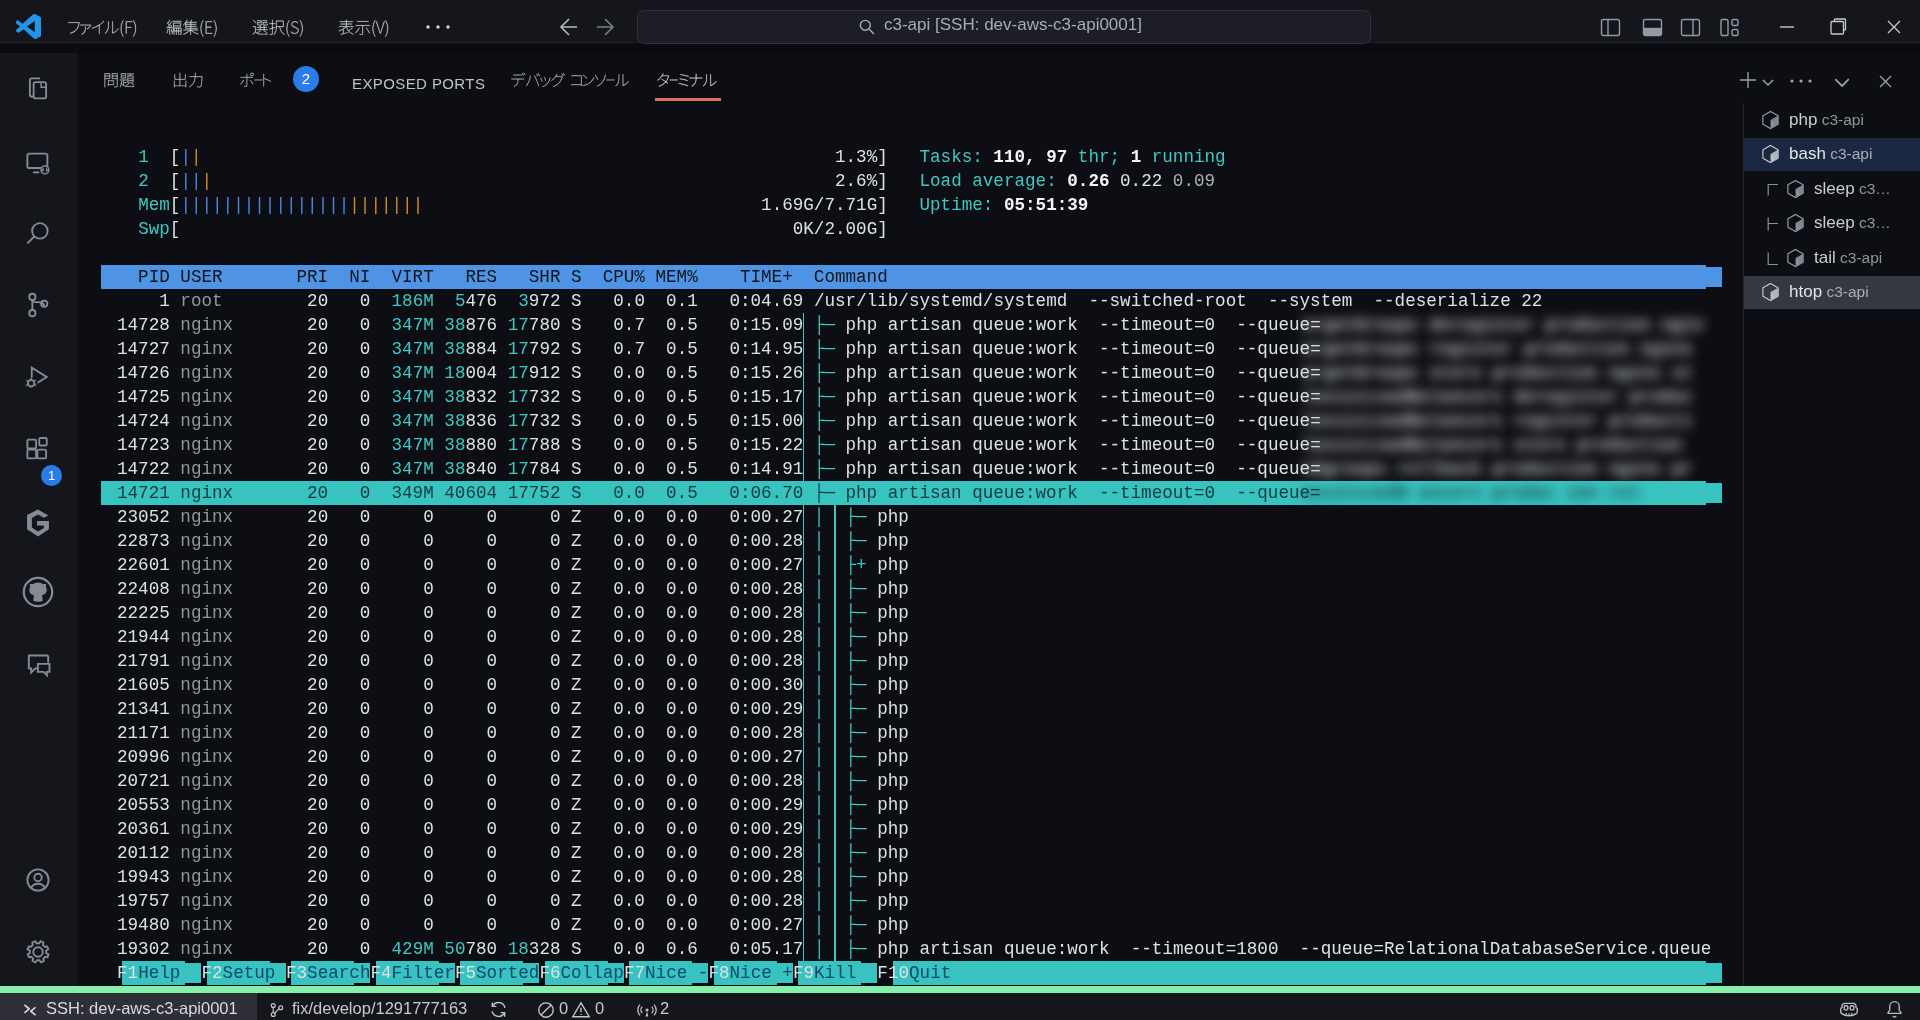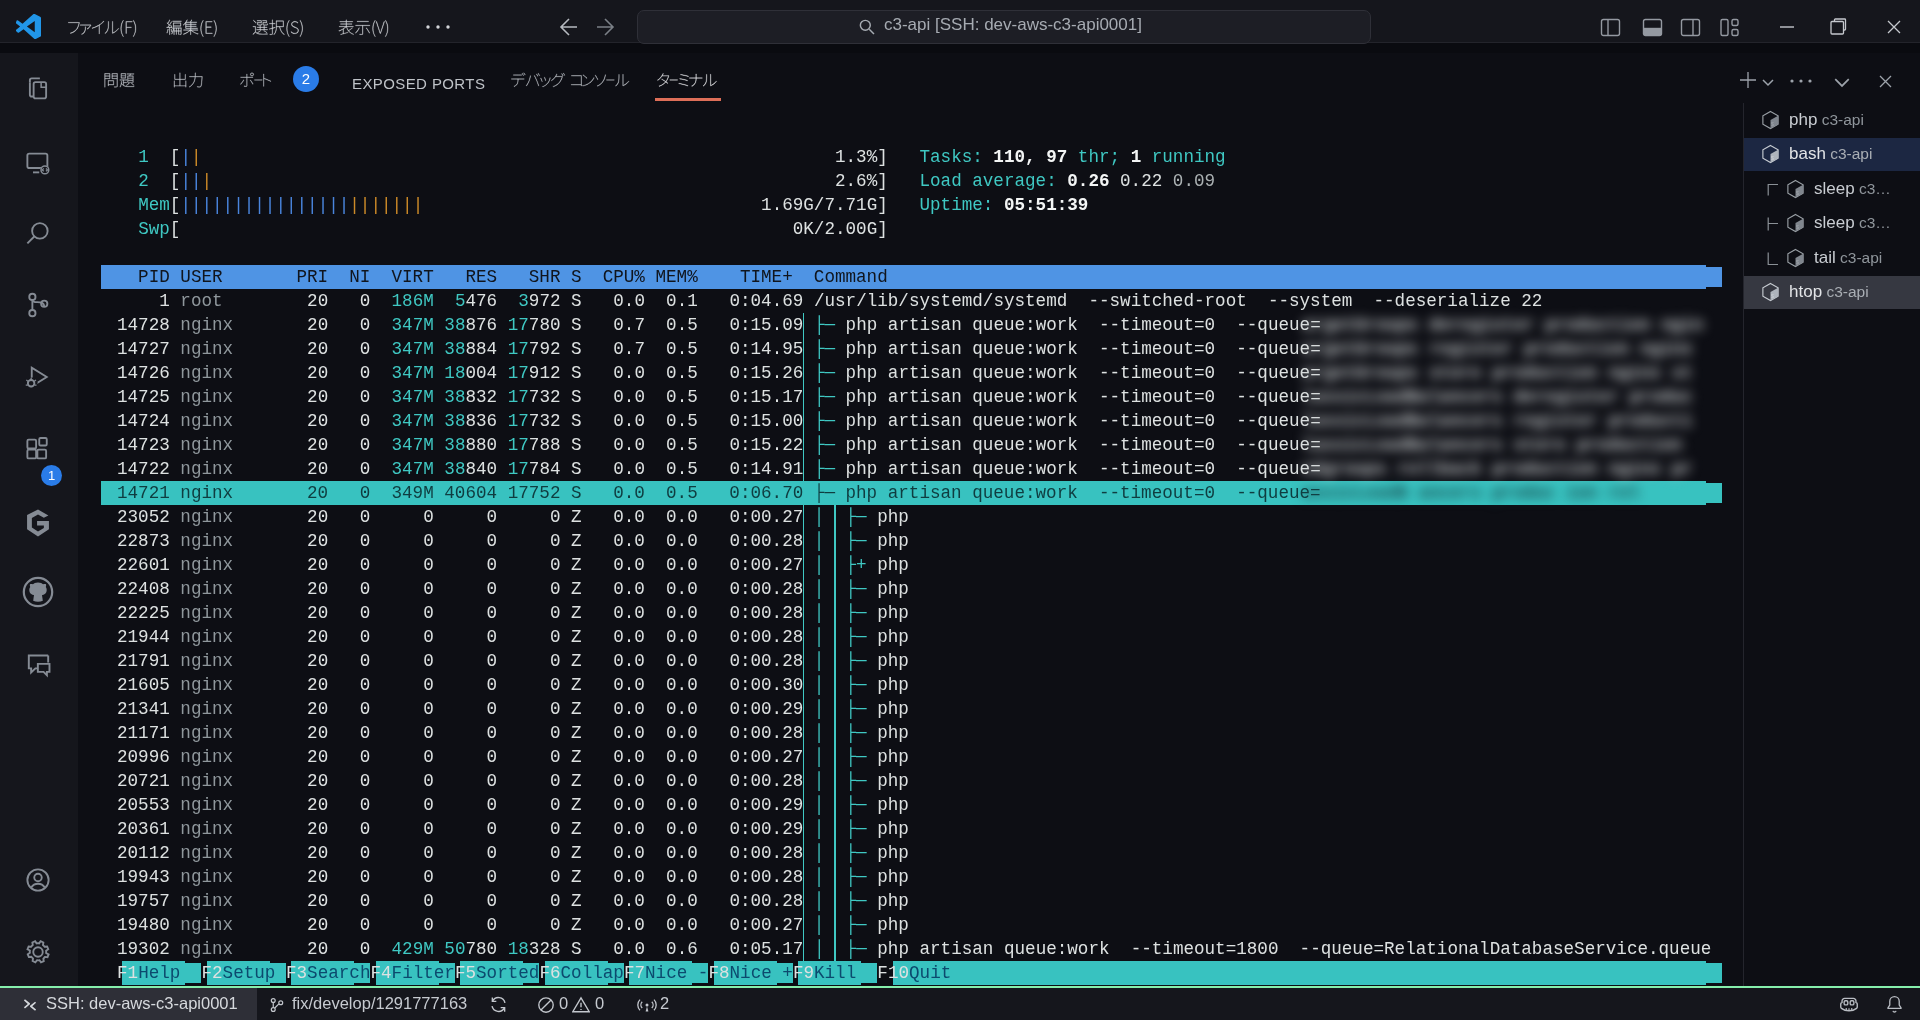--- a/index.html
+++ b/index.html
@@ -4,21 +4,21 @@
 html,body { width:1920px; height:1020px; overflow:hidden; background:#0a0b10;
   font-family:"Liberation Sans",sans-serif; }
 .abs { position:absolute; }
 #titlebar { position:absolute; left:0; top:0; width:1920px; height:43px;
   background:#15161c; border-bottom:1px solid #23242b; }
 #activity { position:absolute; left:0; top:53px; width:78px; height:933px;
   background:#15161c; }
 #panel { position:absolute; left:78px; top:53px; width:1842px; height:933px;
   background:#0d0e14; }
 #statusbar { position:absolute; left:0; top:986px; width:1920px; height:34px;
-  background:#15161c; border-top:2px solid #86efac;text-align:right; }
+  background:#15161c; border-top:7px solid #86efac;text-align:right; }
 pre.term { position:absolute; font-family:"Liberation Mono",monospace;
   font-size:17.6px; line-height:24px; letter-spacing:0; color:#dde1e1; margin:0; }
 .u { color:#8f979c; } .c { color:#3fc8c3; }
 .mb { color:#4a85dd; } .mo { color:#cc8a28; }
 .wb { color:#f3f5f5; font-weight:bold; }
 .g2 { color:#aab0b2; }
 .hdr { background:#4f94e4; color:#10151d; }
 .sel { background:#38c2c0; color:#0f3d40; }
 .fk  { background:#38c2c0; color:#0c4a6e; }
 </style></head><body>

